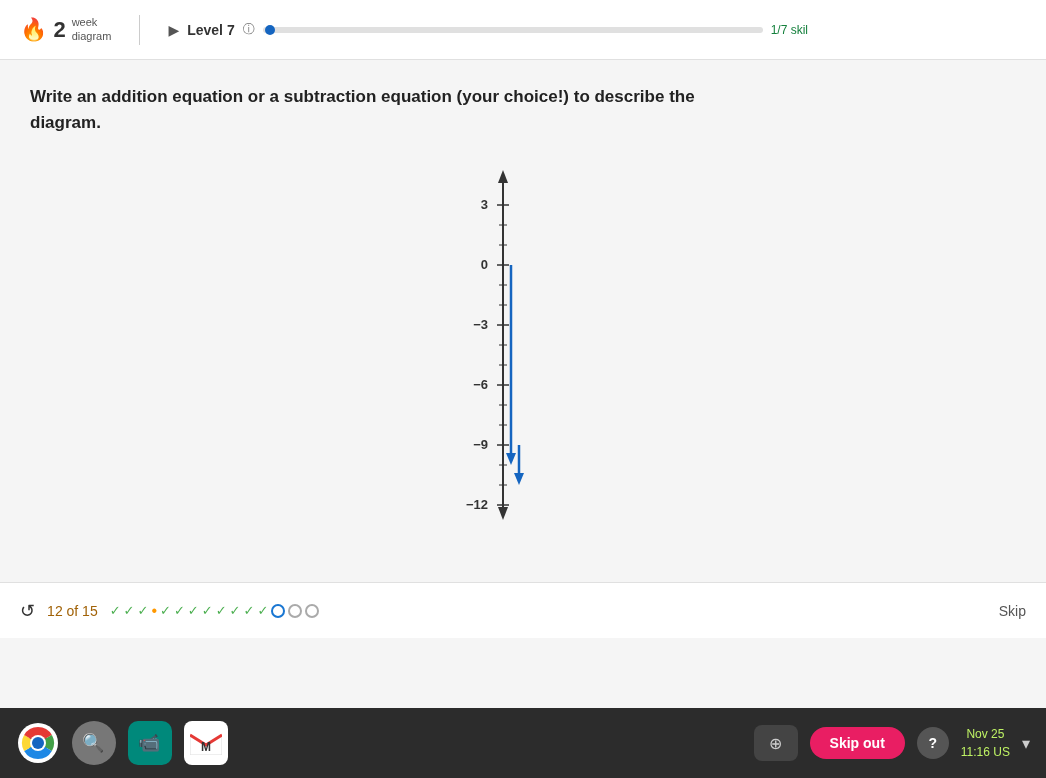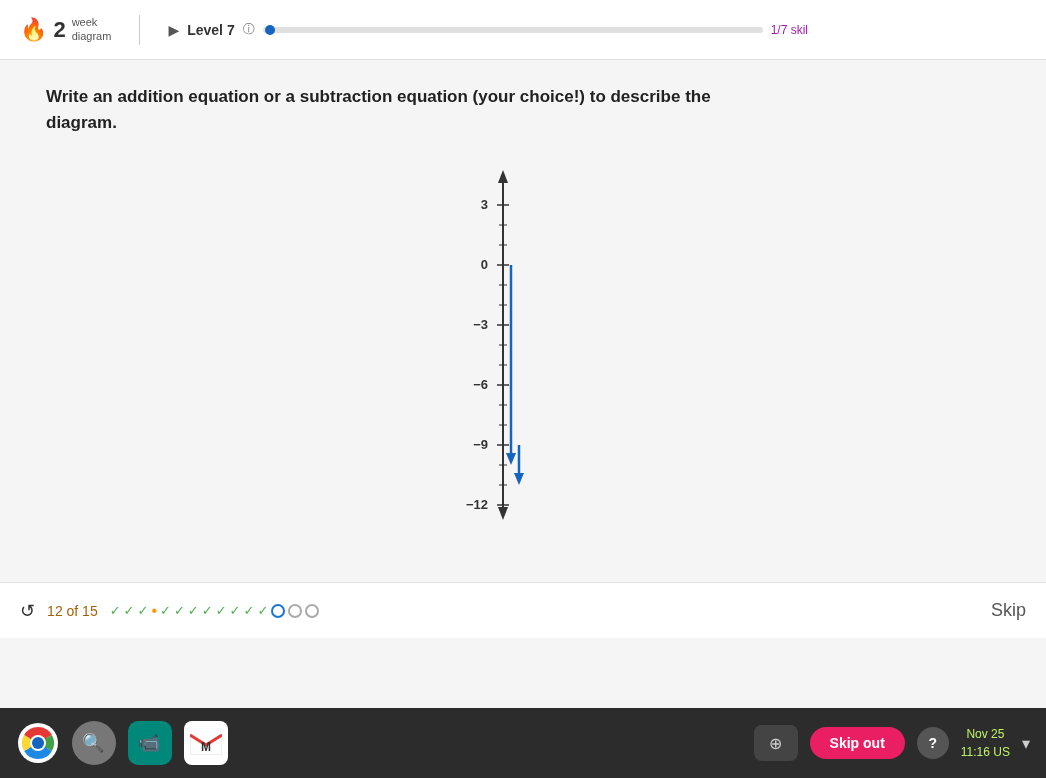--- a/index.html
+++ b/index.html
@@ -98,28 +98,27 @@
       top: 50%;
       transform: translateY(-50%);
       width: 10px;
       height: 10px;
       border-radius: 50%;
       background: #1565c0;
     }
 
     .skills-text {
       font-size: 12px;
-      color: #a21caf;
+      color: #15803d;
       white-space: nowrap;
     }
 
     
     .question-area {
       padding: 24px 30px 10px 30px;
-      margin-left: 16px;
     }
 
     .question-text {
       font-size: 17px;
       font-weight: 700;
       color: #222;
       line-height: 1.5;
       max-width: 700px;
     }
 
@@ -168,21 +167,21 @@
       display: flex;
       align-items: center;
       gap: 3px;
       flex: 1;
     }
 
     .skip-button {
       background: transparent;
       border: none;
       color: #555;
-      font-size: 18px;
+      font-size: 14px;
       cursor: pointer;
       font-weight: 500;
       margin-left: auto;
     }
 
     .check-button {
       background: #b0b0b0;
       color: #fff;
       border: none;
       border-radius: 6px;

